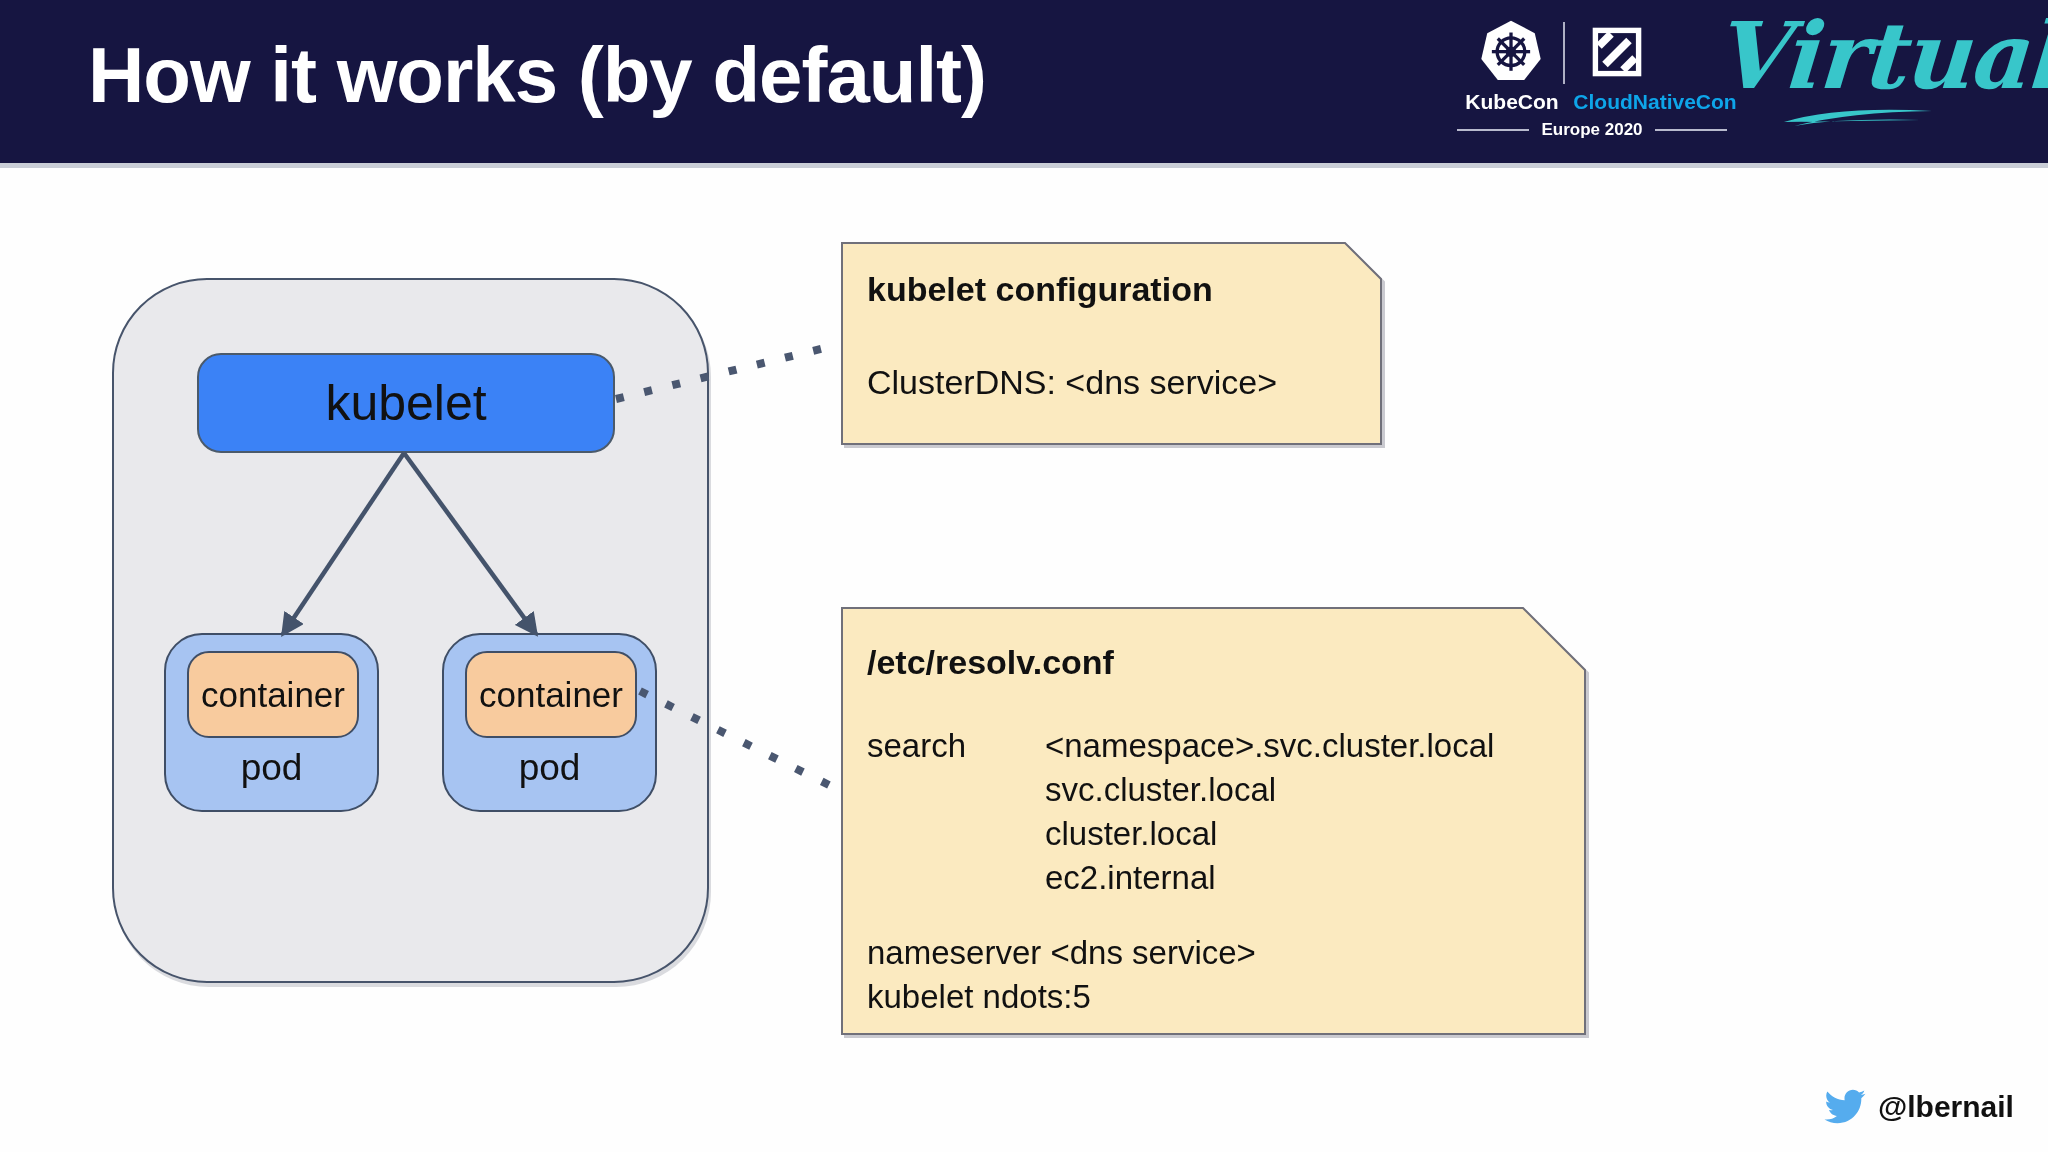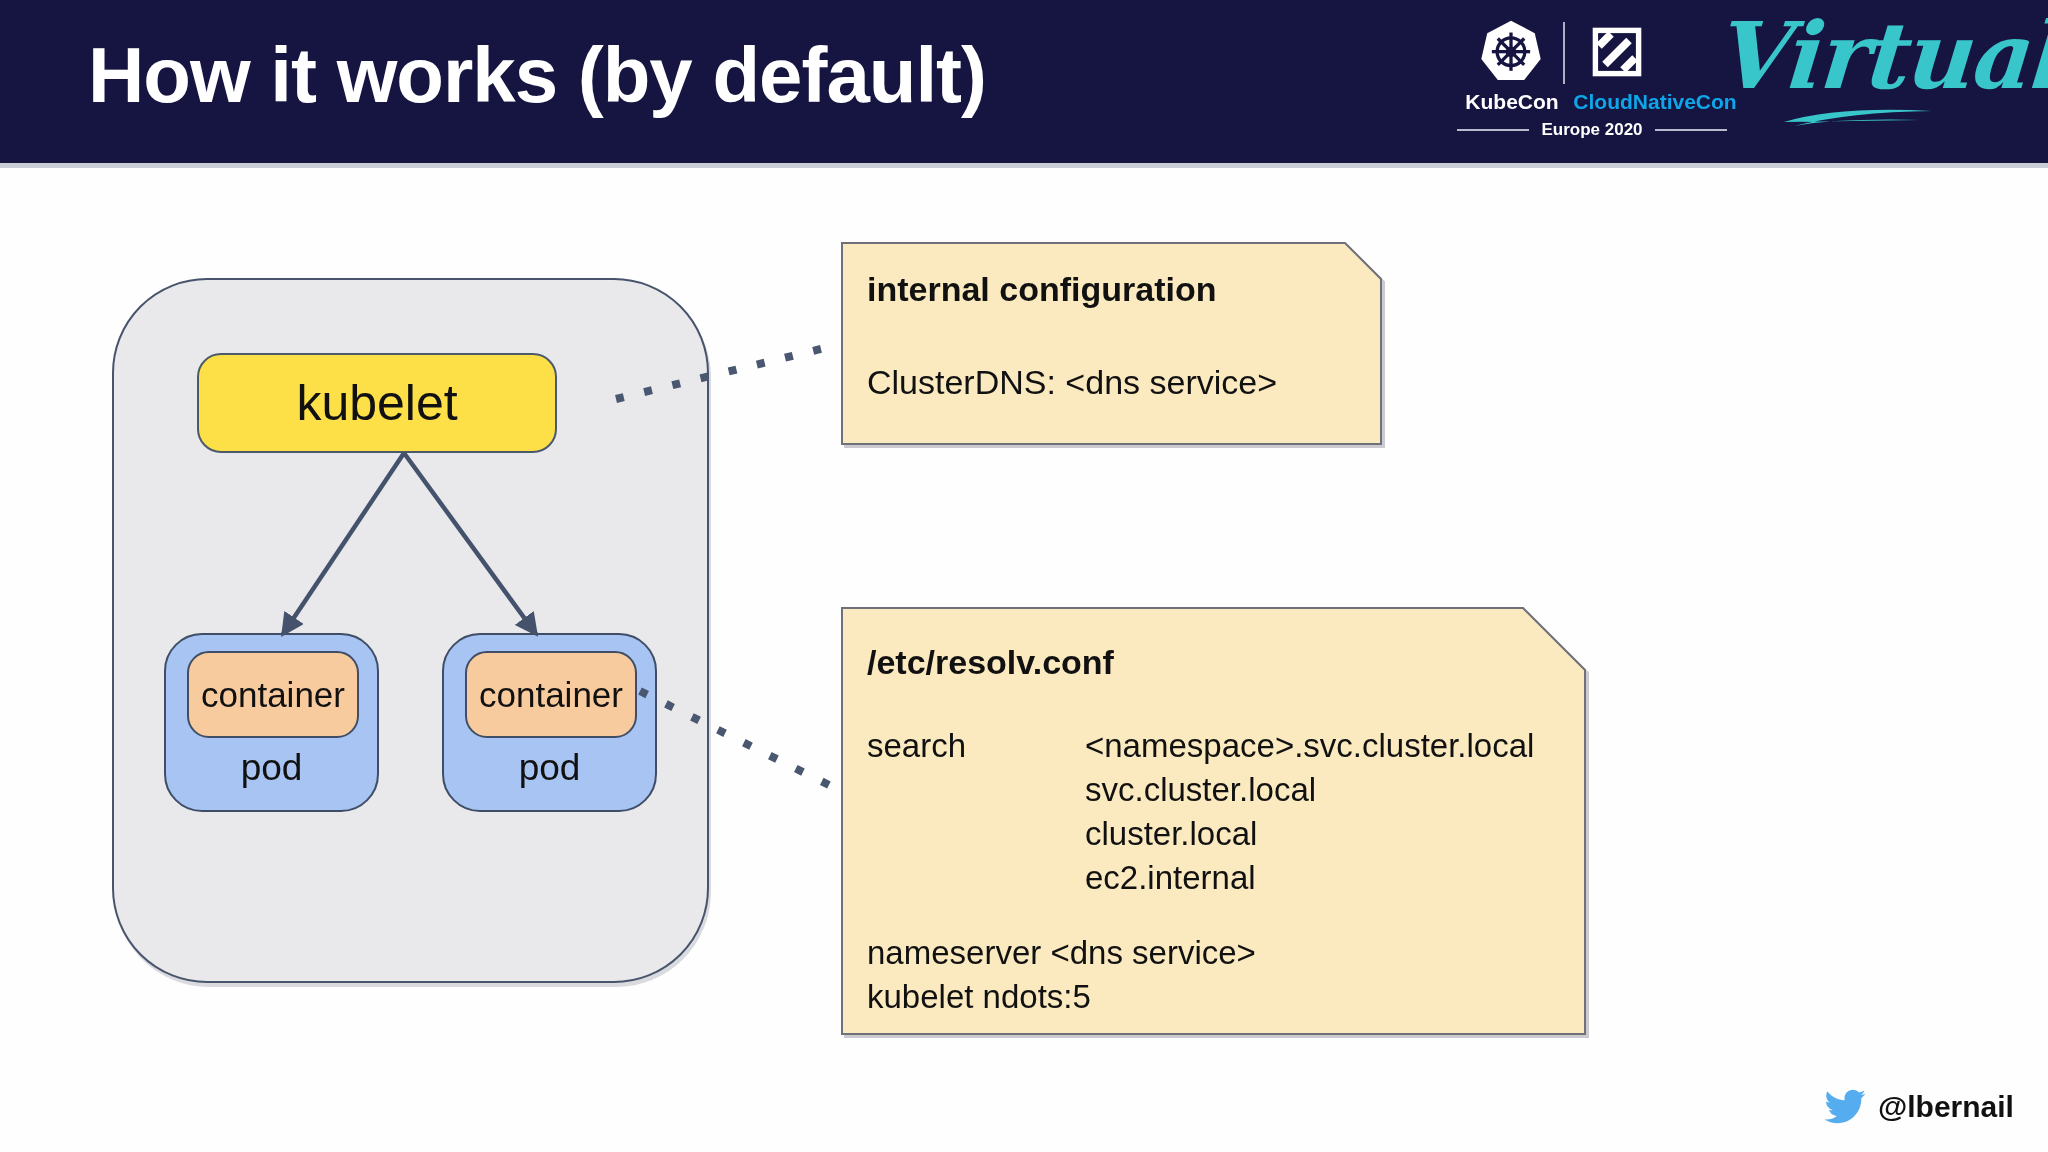--- a/index.html
+++ b/index.html
@@ -31,21 +31,21 @@
     font-size:92px;transform:skewX(-6deg);letter-spacing:-2px;
   }
   .virtual-swoosh{position:absolute;left:62px;top:102px;width:160px;height:26px;}
   
   .node{
     position:absolute;left:112px;top:278px;width:597px;height:705px;background:#e9e9ec;
     border:2.5px solid #47546b;border-radius:95px;box-sizing:border-box;
     box-shadow:2px 4px 0 rgba(110,115,130,.25);
   }
   .kubelet-box{
-    position:absolute;left:83px;top:73px;width:360px;height:100px;background:#fde047;
+    position:absolute;left:83px;top:73px;width:418px;height:100px;background:#3b82f6;
     border:2.5px solid #4b5a6b;border-radius:24px;box-sizing:border-box;
     display:flex;align-items:center;justify-content:center;font-size:50px;color:#111;
   }
   .pod{
     position:absolute;top:353px;width:215px;height:179px;background:#a7c4f2;
     border:2.5px solid #3f4e66;border-radius:38px;box-sizing:border-box;
   }
   .pod-1{left:50px;}
   .pod-2{left:328px;}
   .container-box{
@@ -62,21 +62,21 @@
   .note-bg{position:absolute;left:0;top:0;}
   .note-content{position:relative;box-sizing:border-box;color:#111;}
   .note-1{left:841px;top:242px;width:541px;height:203px;}
   .note-1 .note-content{padding:28px 26px 0 26px;}
   .note-2{left:841px;top:607px;width:745px;height:485px;}
   .note-2 .note-content{padding:36px 26px 0 26px;}
   .note-title{font-size:34px;font-weight:bold;}
   .note-1 .note-body{margin-top:54px;font-size:34px;}
   .search-row{display:flex;margin-top:42px;font-size:33px;line-height:44px;}
   .search-label{width:178px;}
-  .search-domains{flex:1;margin-left:40px;}
+  .search-domains{flex:1;}
   .resolv-tail{margin-top:31px;font-size:33px;line-height:44px;}
   
   .footer{position:absolute;left:1820px;top:1086px;display:flex;align-items:center;gap:8px;}
   .twitter-icon{width:50px;height:41px;}
   .twitter-handle{font-size:30px;font-weight:bold;color:#111;}
 </style>
 </head>
 <body>
 
 <div class="slide">
@@ -158,21 +158,21 @@
     <line x1="404" y1="453" x2="536" y2="634" stroke="#44536b" stroke-width="4.5" marker-end="url(#arrow)"></line>
     <line x1="616" y1="399" x2="837" y2="345" stroke="#4a5770" stroke-width="8" stroke-dasharray="8 21"></line>
     <line x1="640" y1="691" x2="837" y2="789" stroke="#4a5770" stroke-width="8" stroke-dasharray="8 21"></line>
   </svg>
 
   <div class="note note-1">
     <svg class="note-bg" width="541" height="203" viewBox="0 0 541 203">
       <path d="M1,1 H504 L540,37 V202 H1 Z" fill="#fbeac0" stroke="#70707a" stroke-width="2"></path>
     </svg>
     <div class="note-content">
-      <div class="note-title">internal configuration</div>
+      <div class="note-title">kubelet configuration</div>
       <div class="note-body">ClusterDNS: &lt;dns service&gt;</div>
     </div>
   </div>
 
   <div class="note note-2">
     <svg class="note-bg" width="745" height="428" viewBox="0 0 745 428">
       <path d="M1,1 H682 L744,63 V427 H1 Z" fill="#fbeac0" stroke="#70707a" stroke-width="2"></path>
     </svg>
     <div class="note-content">
       <div class="note-title">/etc/resolv.conf</div>

